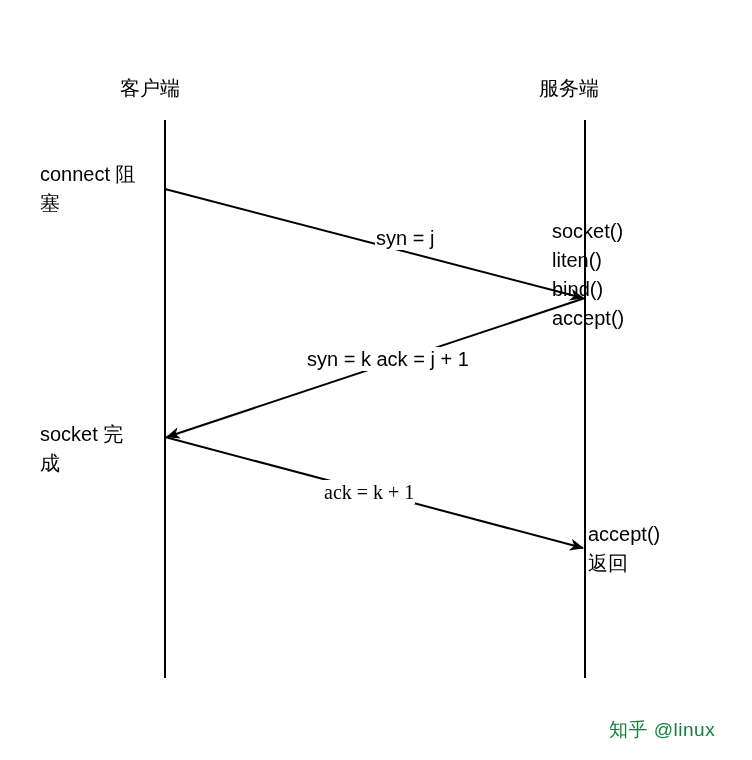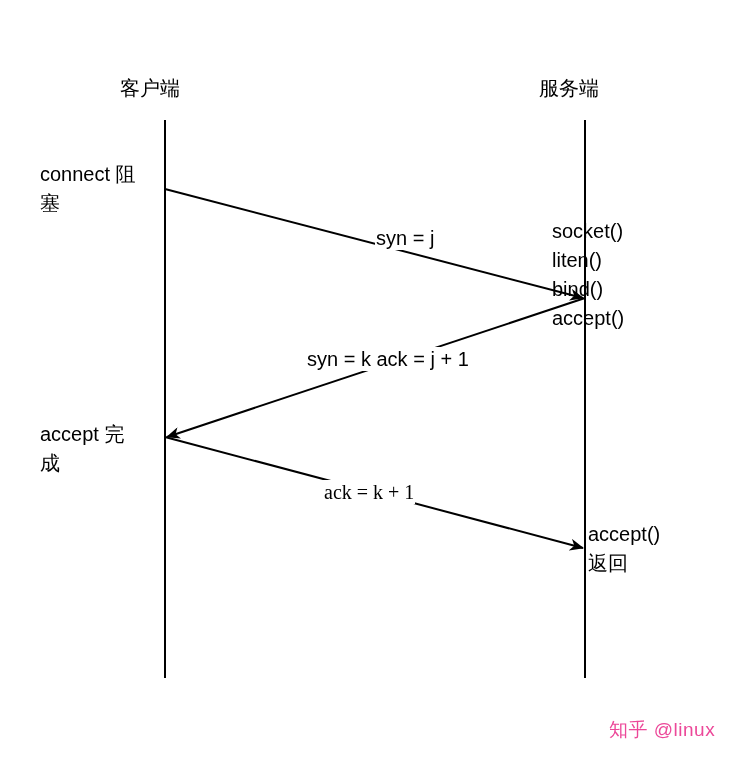--- a/index.html
+++ b/index.html
@@ -1,21 +1,21 @@
 <!DOCTYPE html>
 <html><head>
 <meta charset="utf-8">
 <style>
   html, body { margin:0; padding:0; background:#ffffff; }
   body { width:752px; height:760px; position:relative; overflow:hidden;
          font-family:"Liberation Sans","DejaVu Sans",sans-serif; color:#000; }
   .lbl { position:absolute; font-size:20px; line-height:29px; text-align:left; white-space:nowrap; }
   .msg { position:absolute; font-size:20px; line-height:24px; background:#fff; padding:0 1px; white-space:nowrap; }
   svg { position:absolute; left:0; top:0; }
-  .wm { position:absolute; left:609px; top:717px; font-size:19px; color:#ec4899; letter-spacing:0.5px; }
+  .wm { position:absolute; left:609px; top:717px; font-size:19px; color:#15803d; letter-spacing:0.5px; }
 </style>
 </head>
 <body>
 
 <svg width="752" height="760">
   <defs>
     <marker id="arr" markerWidth="14" markerHeight="12" refX="13" refY="6" orient="auto" markerUnits="userSpaceOnUse">
       <path d="M0,0 L14,6 L0,12 L4,6 Z" fill="#000"></path>
     </marker>
   </defs>
@@ -28,21 +28,21 @@
 
 <div class="lbl" style="left:120px;top:74px;width:90px;">客户端</div>
 <div class="lbl" style="left:539px;top:74px;width:90px;">服务端</div>
 
 <div class="lbl" style="left:40px;top:160px;width:125px;">
   <div>connect 阻</div>
   <div>塞</div>
 </div>
 
 <div class="lbl" style="left:40px;top:420px;width:125px;">
-  <div>accept 完</div>
+  <div>socket 完</div>
   <div>成</div>
 </div>
 
 <div class="lbl" style="left:552px;top:217px;width:112px;">
   <div>socket()</div>
   <div>liten()</div>
   <div>bind()</div>
   <div>accept()</div>
 </div>
 

